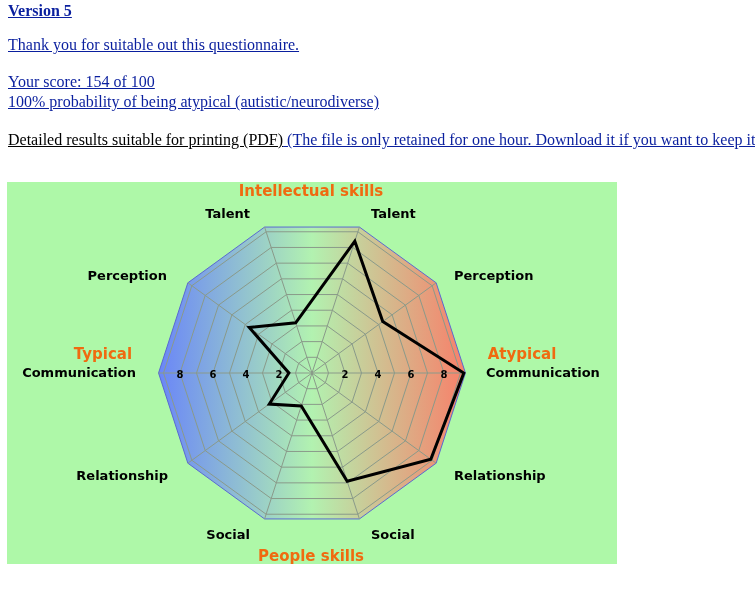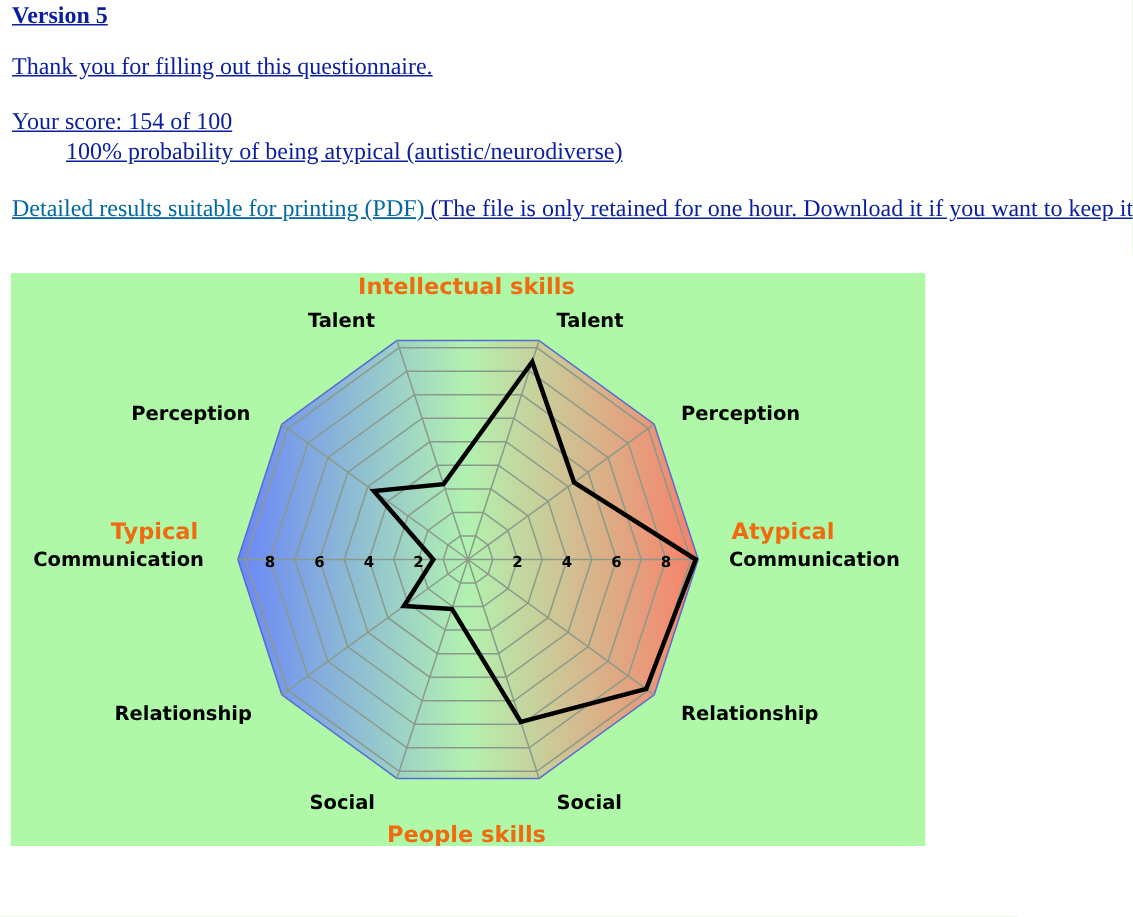--- a/index.html
+++ b/index.html
@@ -4,32 +4,32 @@
   <style>
     html, body { margin: 0; padding: 0; background: #ffffff; }
     body {
       width: 755px; height: 611px; position: relative; overflow: hidden;
       font-family: "Liberation Serif", serif; color: #0a1f9e; font-size: 16px;
     }
     .line { position: absolute; left: 8px; white-space: nowrap; text-decoration: underline; }
     .title { top: 2px; font-weight: bold; }
     .thanks { top: 36px; }
     .score { top: 73px; }
-    .prob { top: 93px; margin-left: 36px; }
+    .prob { top: 93px; }
     .pdfline { top: 131px; }
-    .pdfline a { color: #0369a1; text-decoration: underline; cursor: pointer; }
+    .pdfline a { color: #000000; text-decoration: underline; cursor: pointer; }
     .chart-box { position: absolute; left: 7px; top: 182px; width: 610px; height: 382px; }
     .chart-box svg { display: block; }
     .lbl { font-family: "DejaVu Sans", sans-serif; font-weight: bold; }
   </style>
 </head>
 <body>
 
 <div class="line title">Version 5</div>
-<div class="line thanks">Thank you for filling out this questionnaire.</div>
+<div class="line thanks">Thank you for suitable out this questionnaire.</div>
 <div class="line score">Your score: 154 of 100</div>
 <div class="line prob">100% probability of being atypical (autistic/neurodiverse)</div>
 <div class="line pdfline"><a>Detailed results suitable for printing (PDF)</a><span> (The file is only retained for one hour. Download it if you want to keep it.)</span></div>
 
 <div class="chart-box">
   <svg id="radar" width="610" height="382" viewBox="0 0 610 382">
     <defs>
       <linearGradient id="grad" x1="0" y1="0" x2="1" y2="0">
         <stop offset="0" stop-color="#6a86f8"></stop>
         <stop offset="0.5" stop-color="#b2f2b0"></stop>

